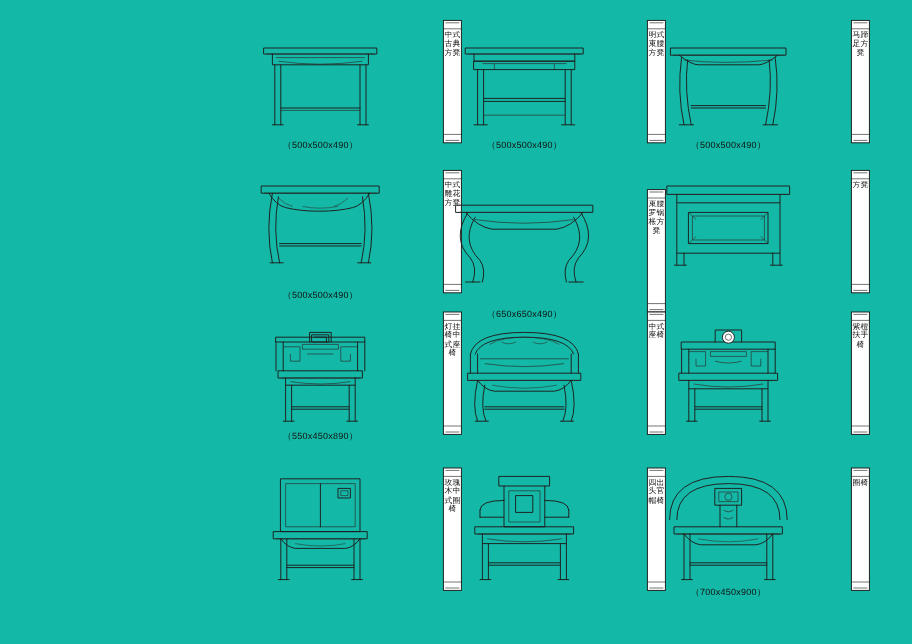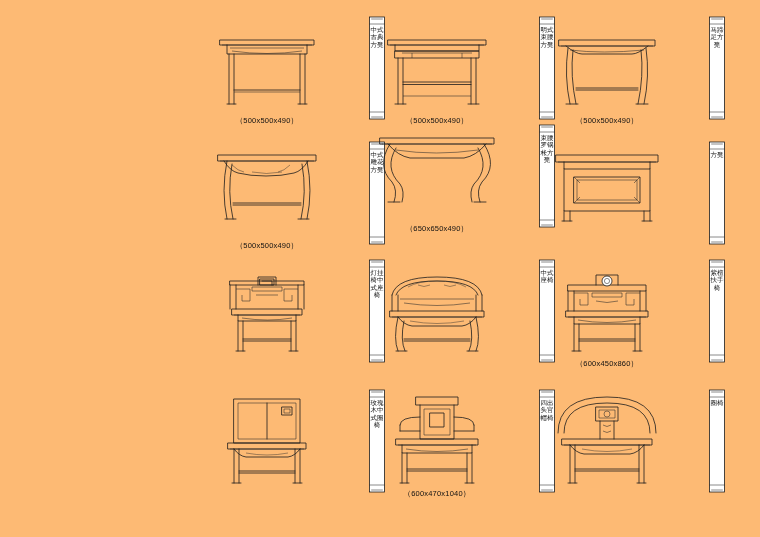--- a/index.html
+++ b/index.html
@@ -11,21 +11,21 @@
     width: 760px;
     height: 537px;
     font-family: "Liberation Sans", sans-serif;
     color: #1a1a1a;
     overflow: hidden;
   }
   .sheet {
     position: relative;
     width: 760px;
     height: 537px;
-    background: #fdba74;
+    background: #14b8a6;
   }
   .grid {
     position: absolute;
     left: 0; top: 0;
     width: 760px;
     height: 537px;
   }
   .cell {
     position: absolute;
     width: 250px;
@@ -215,21 +215,21 @@
         <svg class="frame" viewBox="0 0 18 104" width="18" height="104">
           <rect class="fillw" x="1.5" y="1" width="15" height="102"></rect>
           <path class="thin" d="M3.2 3 H14.8 M3.2 101 H14.8"></path>
           <path class="thin" d="M1.5 8 H16.5 M1.5 96 H16.5"></path>
         </svg>
         <div class="vtext">中式雕花方凳</div>
       </div>
       <div class="caption">（500x500x490）</div>
     </div>
 
-    <div class="cell" style="left:342px; top:120px;">
+    <div class="cell" style="left:342px; top:153px;">
       <div class="draw">
         <svg viewBox="0 0 190 112" width="190" height="112">
           <path class="ln" d="M38 18 H152 V24 H38 Z"></path>
           <path class="thin" d="M40 24 H150"></path>
           <path class="ln" d="M46 24 q10 12 22 14 H122 q12 -2 22 -14"></path>
           <path class="thin" d="M54 30 q40 6 82 0"></path>
 
           <path class="ln" d="M48 24 q-14 22 2 38 q6 8 2 20"></path>
           <path class="ln" d="M54 28 q-12 20 4 36 q5 7 2 18"></path>
           <path class="ln" d="M142 24 q14 22 -2 38 q-6 8 -2 20"></path>
@@ -302,20 +302,21 @@
         </svg>
       </div>
       <div class="vstrip">
         <svg class="frame" viewBox="0 0 18 104" width="18" height="104">
           <rect class="fillw" x="1.5" y="1" width="15" height="102"></rect>
           <path class="thin" d="M3.2 3 H14.8 M3.2 101 H14.8"></path>
           <path class="thin" d="M1.5 8 H16.5 M1.5 96 H16.5"></path>
         </svg>
         <div class="vtext">灯挂椅中式座椅</div>
       </div>
+      <div class="caption">（550x450x890）</div>
     </div>
 
     <div class="cell" style="left:342px; top:255px;">
       <div class="draw">
         <svg viewBox="0 0 190 112" width="190" height="112">
 
           <path class="ln" d="M50 40 q4 -18 45 -18 q41 0 45 18"></path>
           <path class="ln" d="M54 40 q5 -14 41 -14 q36 0 41 14"></path>
           <path class="hatch" d="M66 32 q10 -6 29 -6 q19 0 29 6"></path>
           <path class="hatch" d="M76 30 q6 3 12 0 M102 30 q6 3 12 0"></path>
@@ -372,21 +373,20 @@
         </svg>
       </div>
       <div class="vstrip">
         <svg class="frame" viewBox="0 0 18 104" width="18" height="104">
           <rect class="fillw" x="1.5" y="1" width="15" height="102"></rect>
           <path class="thin" d="M3.2 3 H14.8 M3.2 101 H14.8"></path>
           <path class="thin" d="M1.5 8 H16.5 M1.5 96 H16.5"></path>
         </svg>
         <div class="vtext">紫檀扶手椅</div>
       </div>
-      <div class="caption">（600x450x860）</div>
     </div>
 
     <div class="cell" style="left:172px; top:385px;">
       <div class="draw">
         <svg viewBox="0 0 190 112" width="190" height="112">
 
           <path class="ln" d="M62 14 H128 V58 H62 Z"></path>
           <path class="thin" d="M66 18 H124 V54 H66 Z"></path>
           <path class="ln" d="M95 18 V54"></path>
           <path class="ln" d="M110 22 H120 V30 H110 Z"></path>
@@ -437,21 +437,20 @@
         </svg>
       </div>
       <div class="vstrip">
         <svg class="frame" viewBox="0 0 18 104" width="18" height="104">
           <rect class="fillw" x="1.5" y="1" width="15" height="102"></rect>
           <path class="thin" d="M3.2 3 H14.8 M3.2 101 H14.8"></path>
           <path class="thin" d="M1.5 8 H16.5 M1.5 96 H16.5"></path>
         </svg>
         <div class="vtext">四出头官帽椅</div>
       </div>
-      <div class="caption">（600x470x1040）</div>
     </div>
 
     <div class="cell" style="left:512px; top:385px;">
       <div class="draw">
         <svg viewBox="0 0 190 112" width="190" height="112">
 
           <path class="ln" d="M46 48 q0 -36 49 -36 q49 0 49 36"></path>
           <path class="ln" d="M52 48 q0 -30 43 -30 q43 0 43 30"></path>
 
           <path class="ln" d="M84 22 H106 V36 H84 Z"></path>
@@ -472,16 +471,17 @@
         </svg>
       </div>
       <div class="vstrip">
         <svg class="frame" viewBox="0 0 18 104" width="18" height="104">
           <rect class="fillw" x="1.5" y="1" width="15" height="102"></rect>
           <path class="thin" d="M3.2 3 H14.8 M3.2 101 H14.8"></path>
           <path class="thin" d="M1.5 8 H16.5 M1.5 96 H16.5"></path>
         </svg>
         <div class="vtext">圈椅</div>
       </div>
+      <div class="caption">（700x450x900）</div>
     </div>
 
   </div>
 </div>
 
 </body></html>

